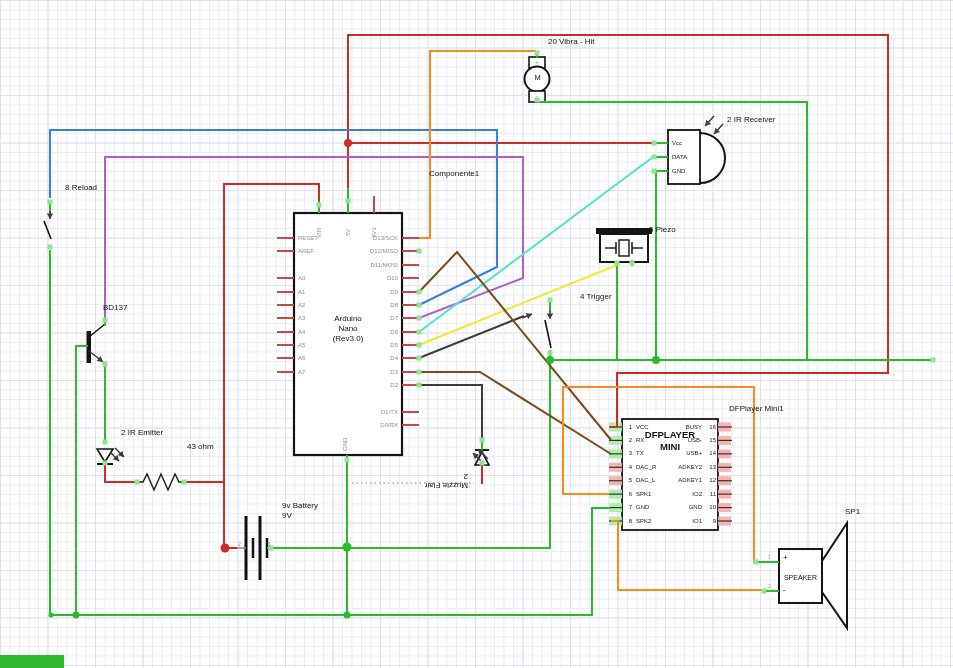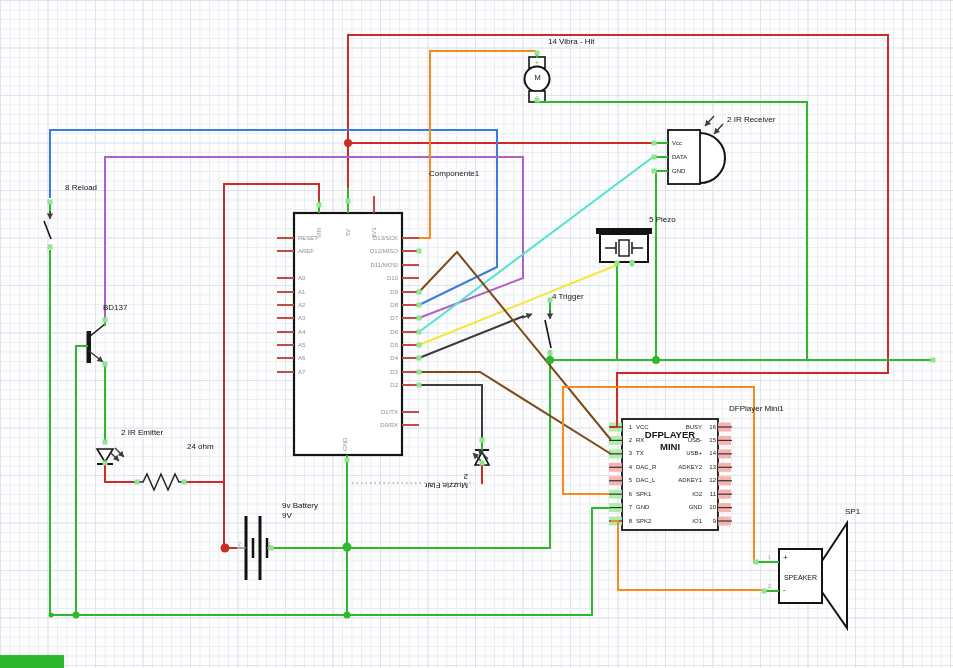--- a/index.html
+++ b/index.html
@@ -245,36 +245,39 @@
       <circle cx="348" cy="143" r="4" fill="#cc2b28"></circle>
       <circle cx="225" cy="548" r="4.5" fill="#cc2b28"></circle>
       <circle cx="550" cy="360" r="4" fill="#2db82e"></circle>
       <circle cx="656" cy="360" r="4" fill="#2db82e"></circle>
       <circle cx="347" cy="547" r="4.5" fill="#2db82e"></circle>
       <circle cx="347" cy="615" r="3.5" fill="#2db82e"></circle>
       <circle cx="76" cy="615" r="3.5" fill="#2db82e"></circle>
       <circle cx="51" cy="615" r="2.5" fill="#2db82e"></circle>
     </svg>
 
-  <div class="lbl" style="left:548px;top:37px">14 Vibra - Hit</div>
+  <div class="lbl" style="left:548px;top:37px">20 Vibra - Hit</div>
   <div class="lbl" style="left:727px;top:115px">2 IR Receiver</div>
   <div class="lbl" style="left:429px;top:169px">Componente1</div>
-  <div class="lbl" style="left:649px;top:215px">5 Piezo</div>
-  <div class="lbl" style="left:552px;top:292px">4 Trigger</div>
+  <div class="lbl" style="left:649px;top:225px">5 Piezo</div>
+  <div class="lbl" style="left:580px;top:292px">4 Trigger</div>
   <div class="lbl" style="left:65px;top:183px">8 Reload</div>
   <div class="lbl" style="left:103px;top:303px">BD137</div>
   <div class="lbl" style="left:121px;top:428px">2 IR Emitter</div>
-  <div class="lbl" style="left:187px;top:442px">24 ohm</div>
+  <div class="lbl" style="left:187px;top:442px">43 ohm</div>
   <div class="lbl" style="left:282px;top:501px">9v Battery
 9V</div>
   <div class="lbl r180" style="left:402px;top:472px;width:66px;line-height:9px">Muzzle Flair
 2</div>
   <div class="lbl" style="left:729px;top:404px">DFPlayer Mini1</div>
   <div class="lbl" style="left:845px;top:507px">SP1</div>
 
+  <div class="lbl ctr" style="left:294px;top:314px;width:108px">Arduino
+Nano
+(Rev3.0)</div>
   <div class="lbl ctr" style="left:622px;top:429px;width:96px;font-size:9.5px;font-weight:bold;line-height:12px">DFPLAYER
 MINI</div>
 
   <div class="lbl ctr" style="left:779px;top:573px;width:43px;font-size:7px">SPEAKER</div>
   <div class="lbl" style="left:783px;top:553px">+</div>
   <div class="lbl" style="left:783px;top:585px">-</div>
   <div class="tiny" style="left:768px;top:554px">1</div>
   <div class="tiny" style="left:768px;top:583px">2</div>
 
   <div class="lbl ctr" style="left:529px;top:73px;width:17px;font-size:7.5px">M</div>

